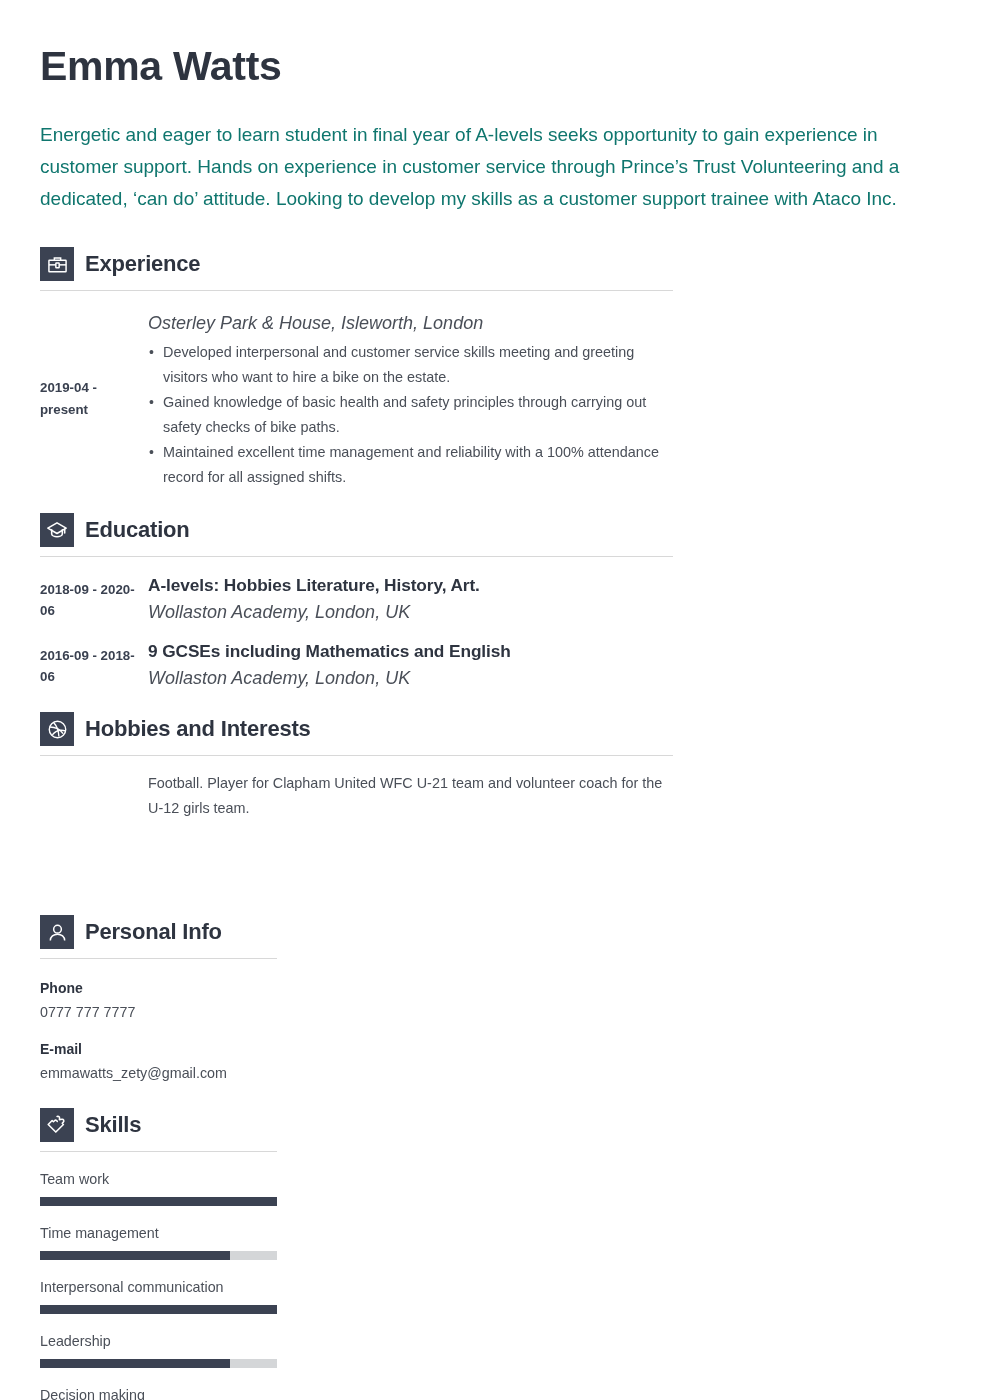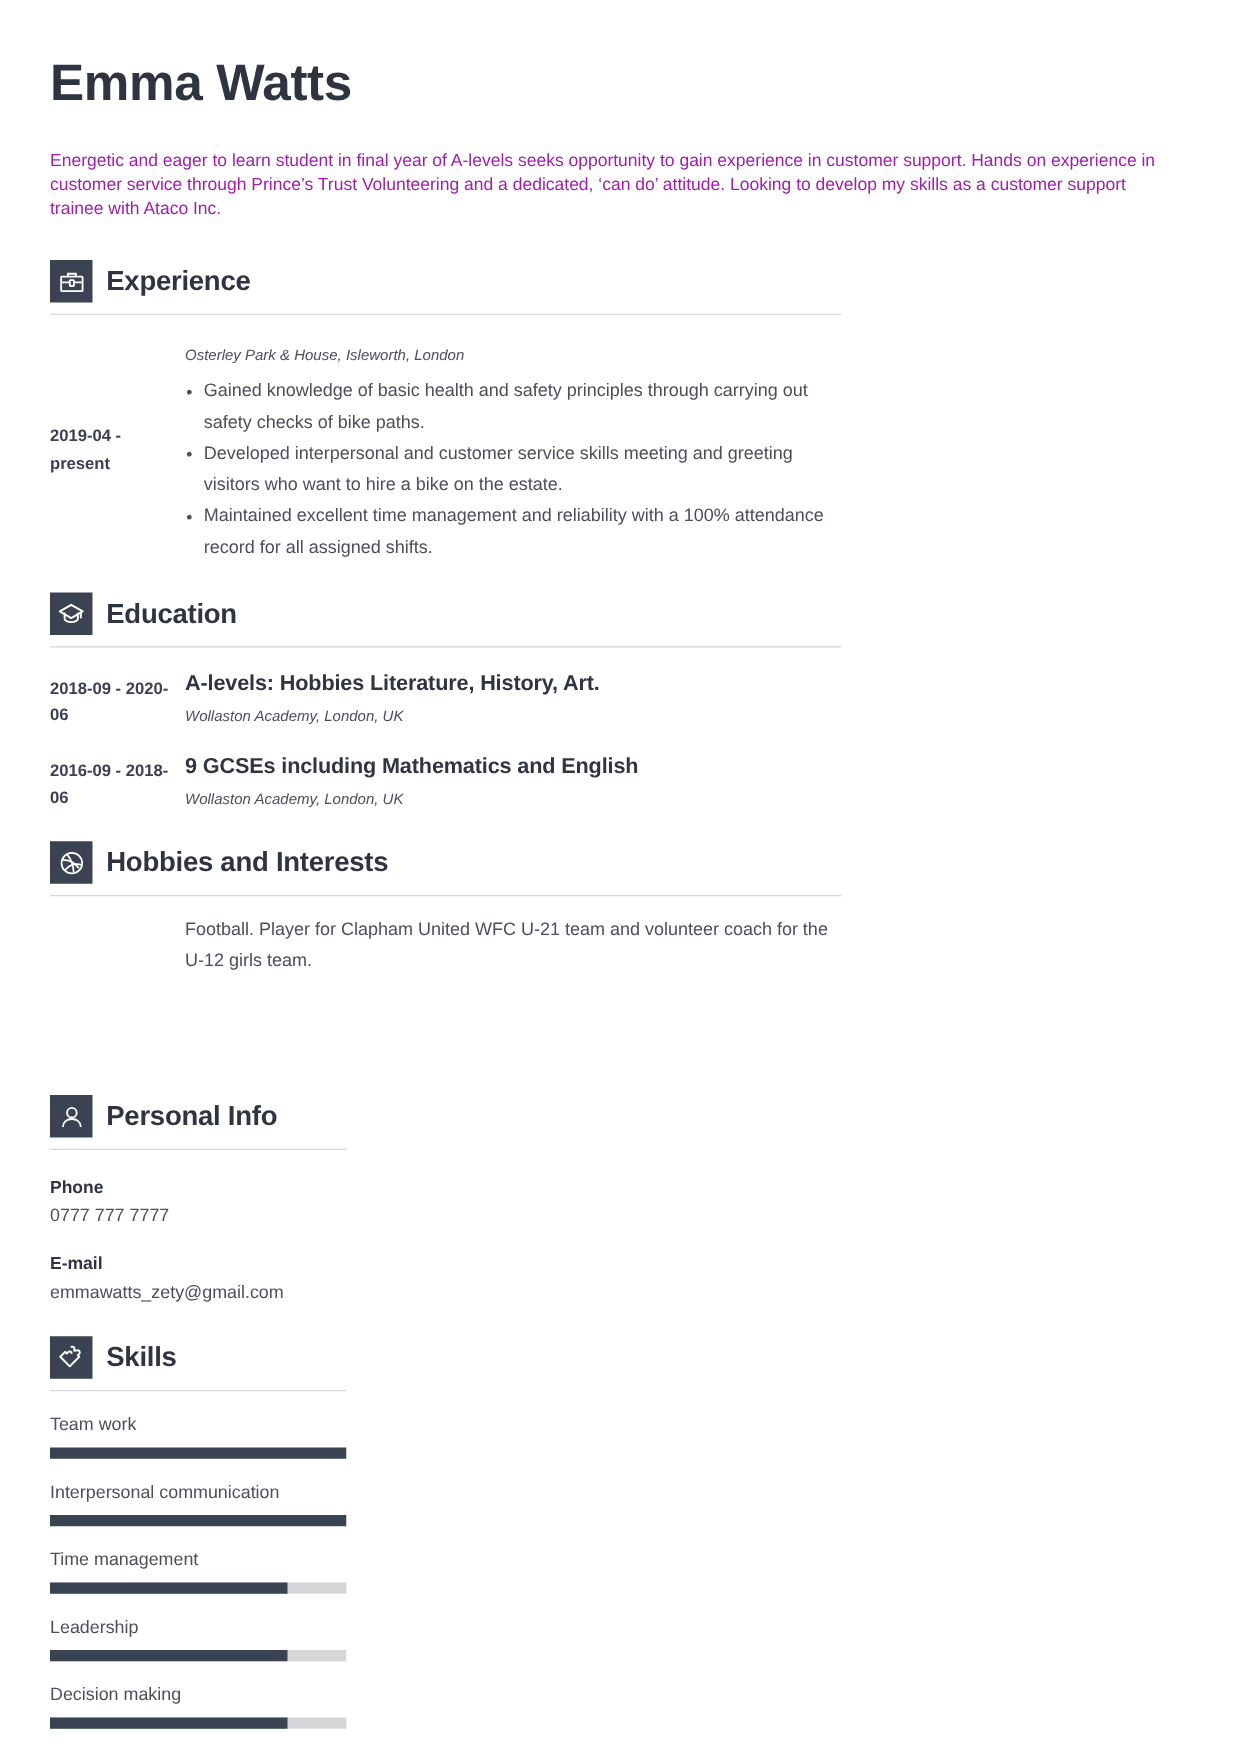--- a/index.html
+++ b/index.html
@@ -28,23 +28,23 @@
     font-size: 41px;
     font-weight: bold;
     color: #2e3440;
     letter-spacing: -0.3px;
     margin: 0;
     line-height: 1.1;
     padding-top: 4px;
   }
   .summary {
     margin: 30px 0 0 0;
-    font-size: 14px;
-    line-height: 19px;
-    color: #a21caf;
+    font-size: 19px;
+    line-height: 32px;
+    color: #0f766e;
     width: 905px;
   }
 
   
   .body-cols {
     display: flex;
     margin-top: 32px;
     align-items: flex-start;
     flex-direction: column;
   }
@@ -117,21 +117,21 @@
   }
   .entry-title {
     font-size: 17.3px;
     font-weight: bold;
     color: #2e3440;
     line-height: 22px;
     letter-spacing: -0.1px;
     margin: 0;
   }
   .entry-sub {
-    font-size: 12px;
+    font-size: 18px;
     font-style: italic;
     color: #4a4f58;
     line-height: 22px;
     margin: 6px 0 0 0;
   }
   .bullets {
     margin: 6px 0 0 0;
     padding: 0;
     list-style: none;
   }
@@ -225,22 +225,22 @@
           </span>
           <span class="sec-title">Experience</span>
         </div>
         <div class="sec-rule"></div>
 
         <div class="entry">
           <div class="entry-dates">2019-04 - present</div>
           <div class="entry-body">
             <div class="entry-sub">Osterley Park &amp; House, Isleworth, London</div>
             <ul class="bullets">
+              <li>Developed interpersonal and customer service skills meeting and greeting visitors who want to hire a bike on the estate.</li>
               <li>Gained knowledge of basic health and safety principles through carrying out safety checks of bike paths.</li>
-              <li>Developed interpersonal and customer service skills meeting and greeting visitors who want to hire a bike on the estate.</li>
               <li>Maintained excellent time management and reliability with a 100% attendance record for all assigned shifts.</li>
             </ul>
           </div>
         </div>
       </div>
 
       <div class="section">
         <div class="sec-head">
           <span class="sec-icon">
             <svg width="22" height="22" viewBox="0 0 24 24" fill="none" stroke="#ffffff" stroke-width="1.7" stroke-linejoin="round">
@@ -333,30 +333,30 @@
         <div class="sec-rule"></div>
 
         <div class="skill">
           <div class="skill-name">Team work</div>
           <div class="skill-track">
             <div class="skill-fill" style="width: 100%;"></div>
           </div>
         </div>
 
         <div class="skill">
+          <div class="skill-name">Time management</div>
+          <div class="skill-track">
+            <div class="skill-fill" style="width: 80%;"></div>
+          </div>
+        </div>
+
+        <div class="skill">
           <div class="skill-name">Interpersonal communication</div>
           <div class="skill-track">
             <div class="skill-fill" style="width: 100%;"></div>
-          </div>
-        </div>
-
-        <div class="skill">
-          <div class="skill-name">Time management</div>
-          <div class="skill-track">
-            <div class="skill-fill" style="width: 80%;"></div>
           </div>
         </div>
 
         <div class="skill">
           <div class="skill-name">Leadership</div>
           <div class="skill-track">
             <div class="skill-fill" style="width: 80%;"></div>
           </div>
         </div>
 

